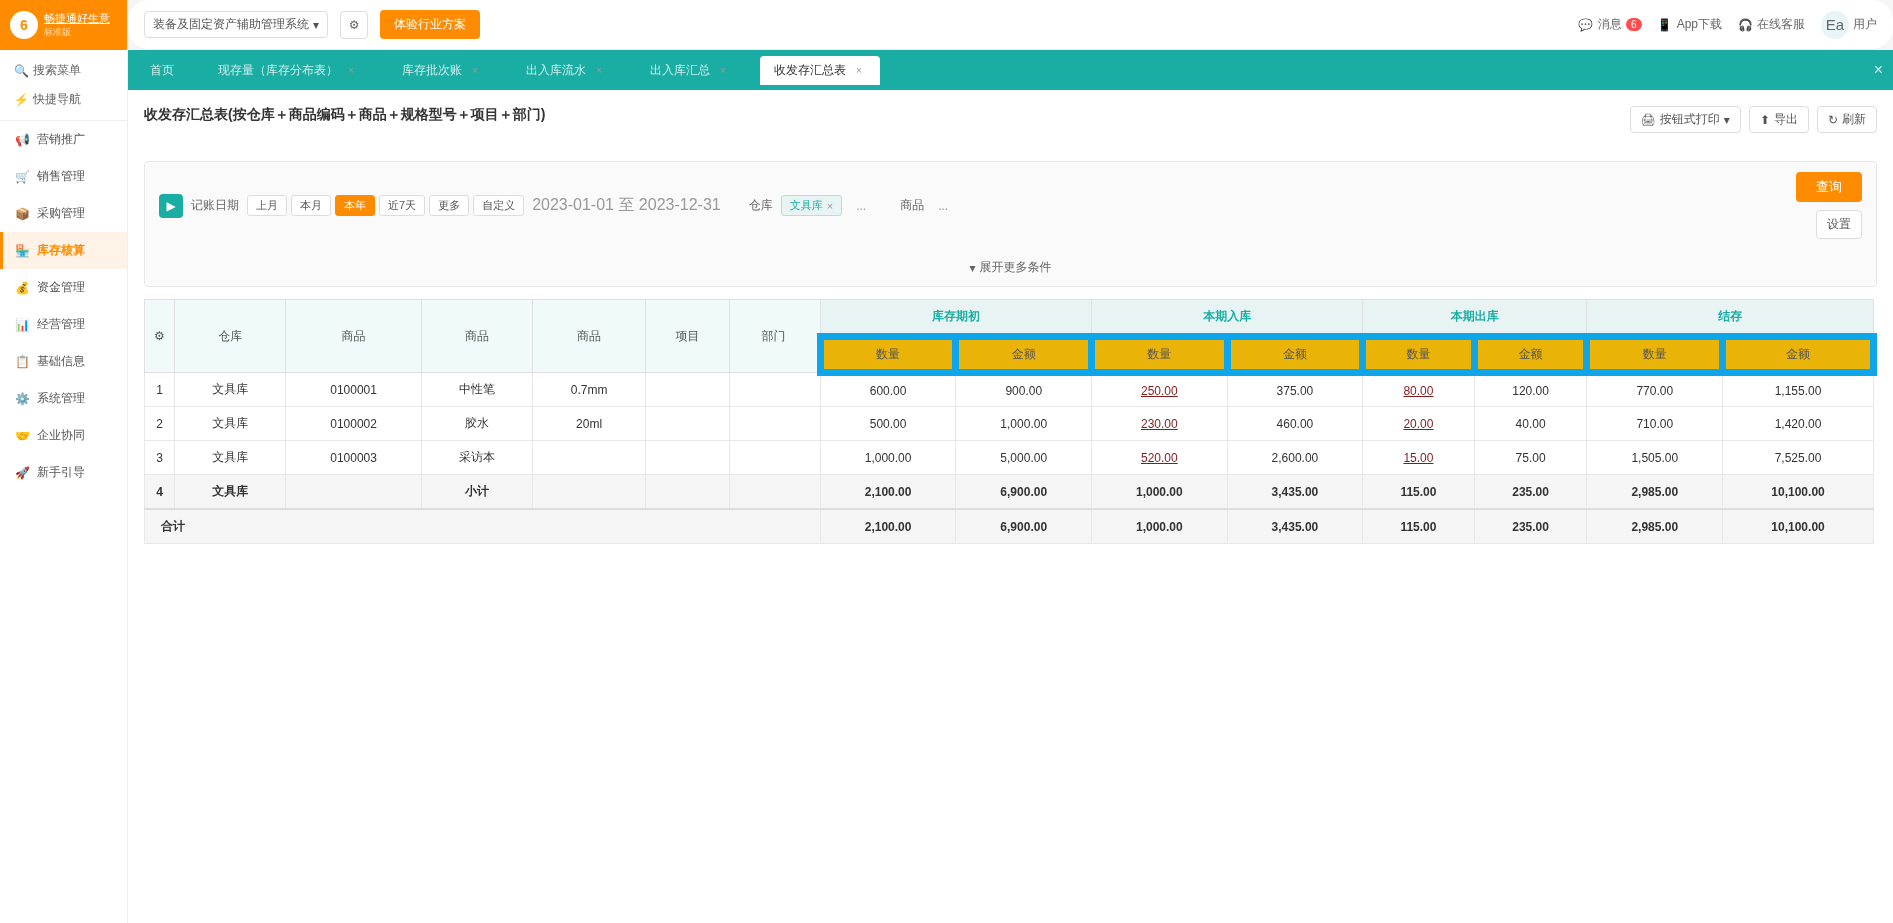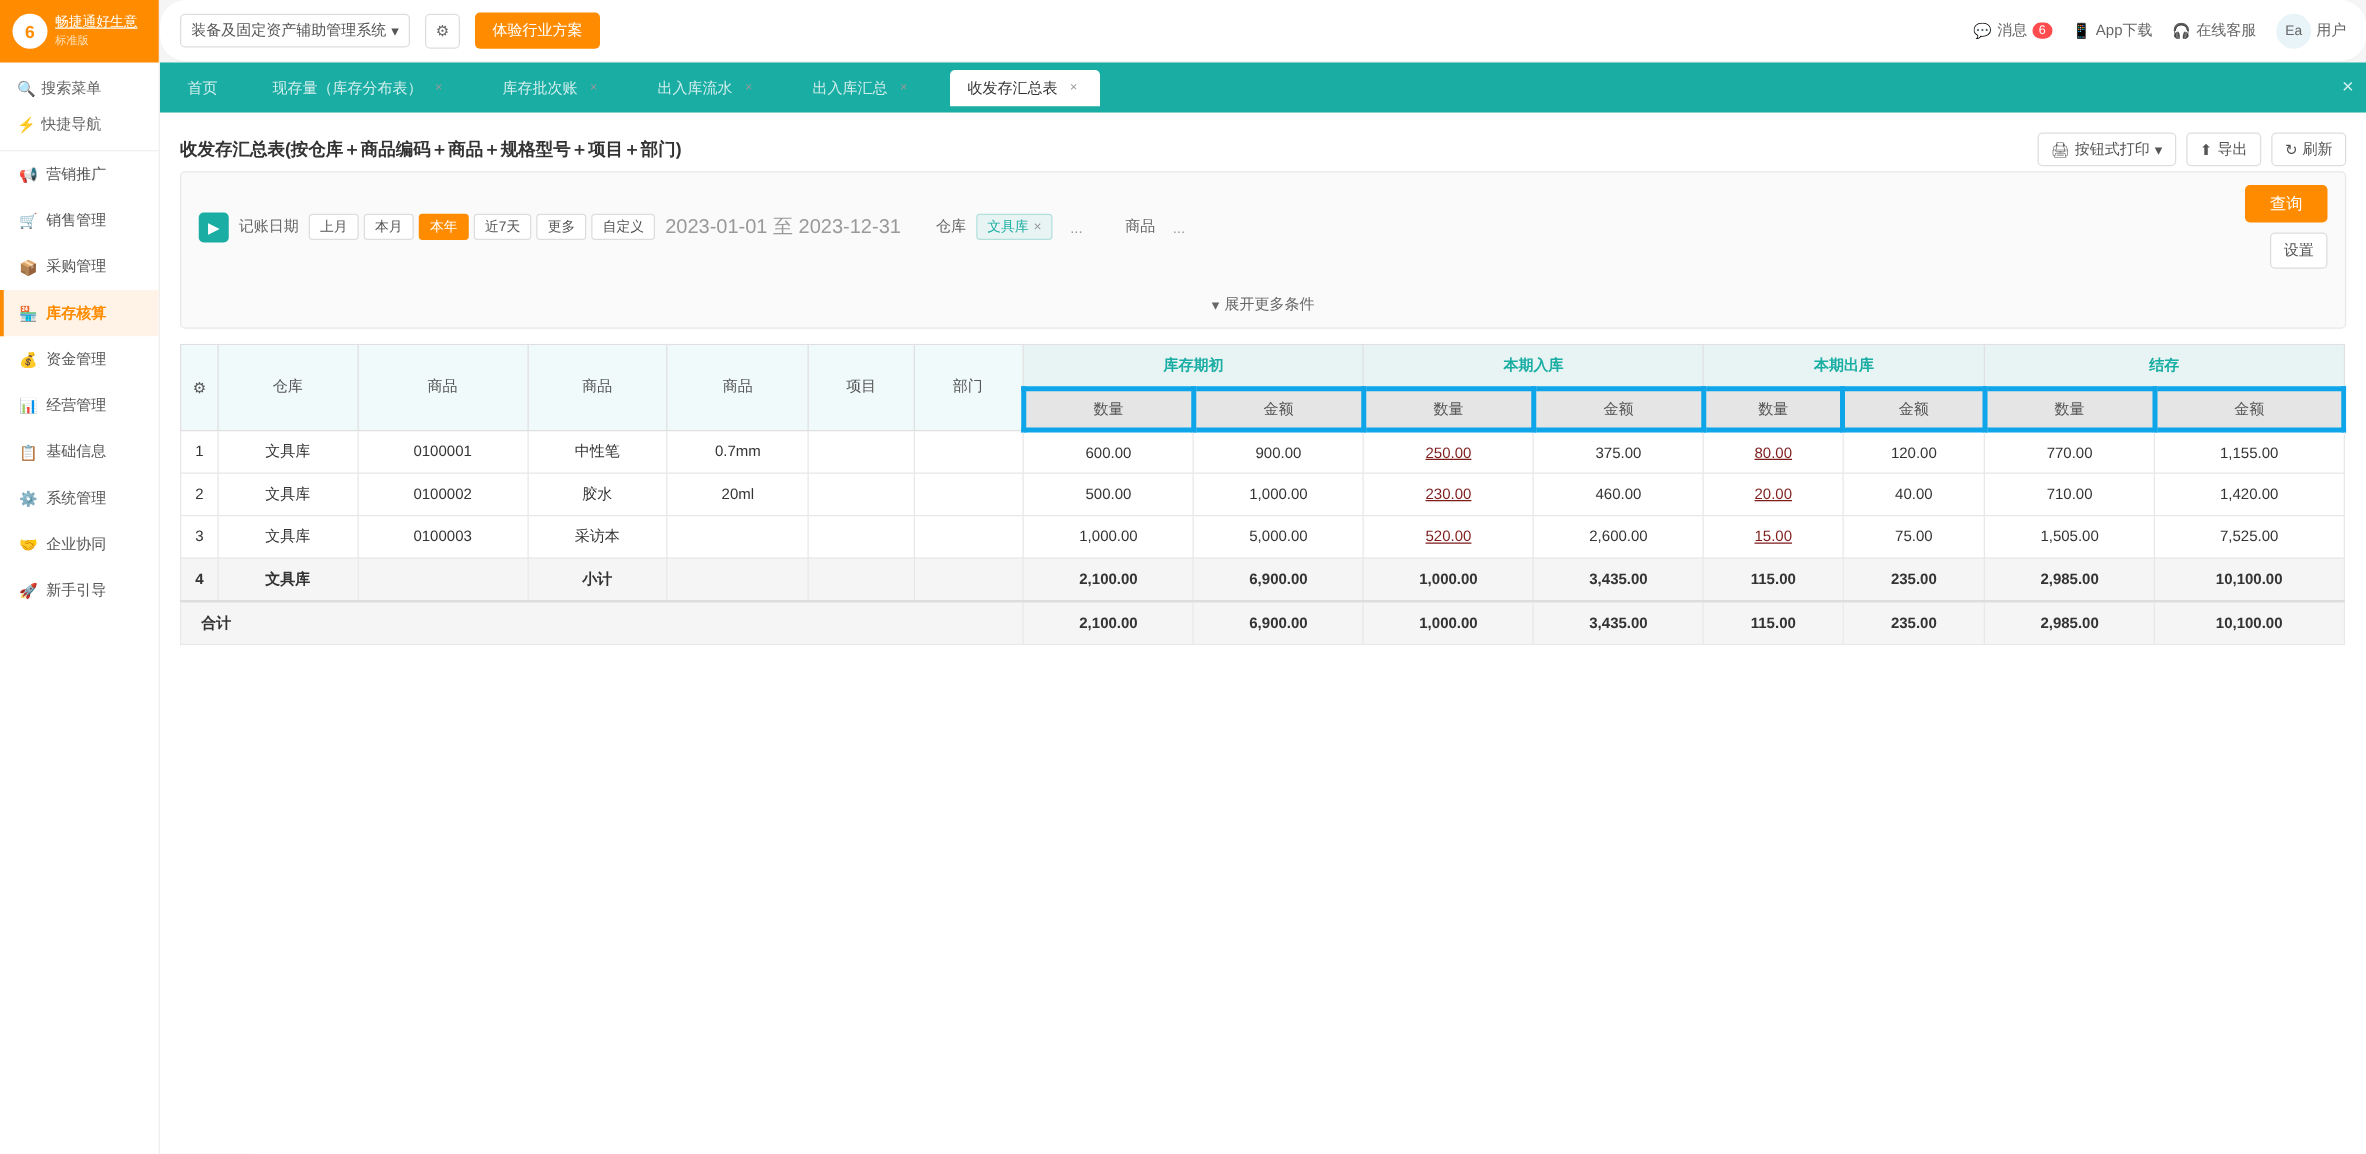--- a/index.html
+++ b/index.html
@@ -22,35 +22,35 @@
     .main { flex: 1; display: flex; flex-direction: column; overflow: hidden; }
 
     
     .topbar { height: 50px; background: white; border-bottom: 1px solid #eee; display: flex; align-items: center; padding: 0 16px; gap: 12px; border-radius: 21px; }
     .topbar-system-select { display: flex; align-items: center; gap: 4px; border: 1px solid #ddd; border-radius: 4px; padding: 4px 8px; font-size: 12px; color: #555; cursor: pointer; }
     .topbar-gear { width: 28px; height: 28px; border: 1px solid #ddd; border-radius: 4px; display: flex; align-items: center; justify-content: center; cursor: pointer; color: #666; }
     .topbar-try-btn { background: #ff8c00; color: white; border: none; border-radius: 4px; padding: 6px 14px; font-size: 12px; cursor: pointer; }
     .topbar-actions { display: flex; align-items: center; gap: 16px; color: #666; font-size: 12px; }
     .topbar-action { display: flex; align-items: center; gap: 4px; cursor: pointer; }
     .badge { background: #ff4d4f; color: white; border-radius: 8px; font-size: 10px; padding: 1px 4px; min-width: 16px; text-align: center; }
-    .user-avatar { width: 28px; height: 28px; background: #e8f4f8; border-radius: 50%; display: flex; align-items: center; justify-content: center; color: #666; font-size: 11px; }
+    .user-avatar { width: 28px; height: 28px; background: #e8f4f8; border-radius: 50%; display: flex; align-items: center; justify-content: center; color: #666; font-size: 15px; }
 
     
     .tabbar { height: 40px; background: #1aada3; display: flex; align-items: center; padding: 0 8px; gap: 16px; position: relative; }
     .tab { display: flex; align-items: center; gap: 6px; padding: 6px 14px; border-radius: 4px 4px 0 0; font-size: 12px; cursor: pointer; color: rgba(255,255,255,0.8); background: transparent; }
     .tab.active { background: white; color: #333; }
     .tab-close { width: 14px; height: 14px; border-radius: 50%; display: flex; align-items: center; justify-content: center; font-size: 10px; color: #999; }
     .tabbar-close-all { position: absolute; right: 10px; color: white; cursor: pointer; font-size: 16px; opacity: 0.8; }
 
     
     .content { flex: 1; overflow: auto; background: #f5f5f5; padding: 0; }
     .page { background: white; margin: 0; padding: 16px; min-height: 100%; }
 
     
-    .page-header { display: flex; align-items: center; justify-content: space-between; margin-bottom: 4px; }
+    .page-header { display: flex; justify-content: space-between; margin-bottom: 28px; }
     .page-title { font-size: 14px; font-weight: bold; color: #333; }
     .page-actions { display: flex; align-items: center; gap: 8px; }
     .btn-print { display: flex; align-items: center; gap: 4px; border: 1px solid #ddd; border-radius: 4px; padding: 4px 10px; font-size: 12px; cursor: pointer; color: #555; background: white; }
     .btn-export { display: flex; align-items: center; gap: 4px; border: 1px solid #ddd; border-radius: 4px; padding: 4px 10px; font-size: 12px; cursor: pointer; color: #555; background: white; }
     .btn-refresh { display: flex; align-items: center; gap: 4px; border: 1px solid #ddd; border-radius: 4px; padding: 4px 10px; font-size: 12px; cursor: pointer; color: #555; background: white; }
 
     
     .filter-bar { border: 1px solid #e8e8e8; border-radius: 4px; padding: 10px 14px; margin-bottom: 12px; display: flex; align-items: center; gap: 12px; background: #fafafa; flex-wrap: wrap; }
     .filter-row { display: flex; align-items: center; gap: 8px; width: 100%; }
     .filter-toggle { width: 24px; height: 24px; background: #1aada3; color: white; border-radius: 4px; display: flex; align-items: center; justify-content: center; cursor: pointer; font-size: 12px; flex-shrink: 0; }
@@ -68,21 +68,21 @@
     .btn-query { background: #ff8c00; color: white; border: none; border-radius: 4px; padding: 6px 20px; font-size: 13px; cursor: pointer; align-self: flex-start; }
     .btn-settings { border: 1px solid #ddd; border-radius: 4px; padding: 5px 10px; font-size: 12px; cursor: pointer; color: #555; background: white; margin-top: 4px; }
 
     
     .filter-right { display: flex; flex-direction: column; align-items: flex-end; gap: 4px; margin-left: auto; flex-shrink: 0; }
 
     
     .table-wrapper { overflow: auto; }
     table { width: 100%; border-collapse: collapse; font-size: 12px; }
     thead tr:first-child th { background: #f0fafa; border: 1px solid #e0e0e0; padding: 8px 6px; text-align: center; color: #555; font-weight: normal; }
-    thead tr:last-child th { background: #e5e5e5; border: 4px solid #0ea5e9; padding: 6px 6px; text-align: center; color: #555; font-weight: normal; }
+    thead tr:last-child th { background: #eab308; border: 7px solid #0ea5e9; padding: 6px 6px; text-align: center; color: #555; font-weight: normal; }
     tbody tr td { border: 1px solid #e8e8e8; padding: 8px 6px; text-align: center; color: #333; }
     tbody tr.subtotal td { background: #f5f5f5; font-weight: bold; }
     .link-text { color: #7f1d1d; text-decoration: underline; cursor: pointer; }
     .settings-icon-cell { width: 30px; }
 
     
     .table-footer { background: #f5f5f5; border-top: 2px solid #ddd; }
     .table-footer td { padding: 8px 6px; font-weight: bold; color: #333; text-align: center; border: 1px solid #e8e8e8; }
 
     .col-group-header { background: #e8f4f4 !important; color: #1aada3 !important; font-weight: bold !important; }

